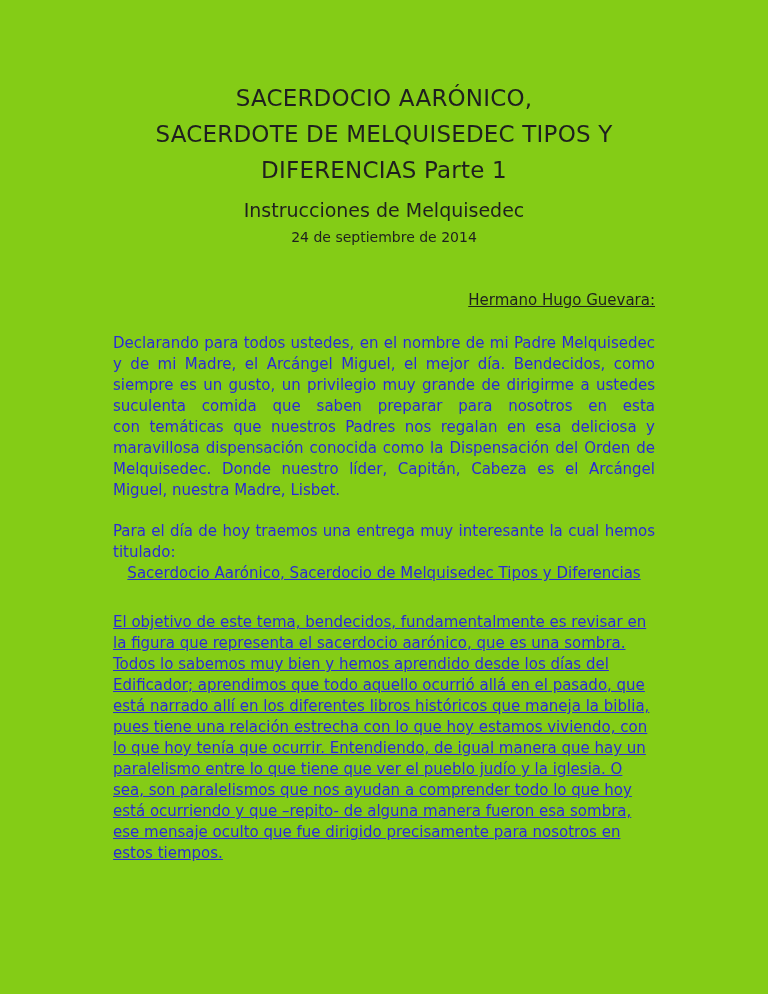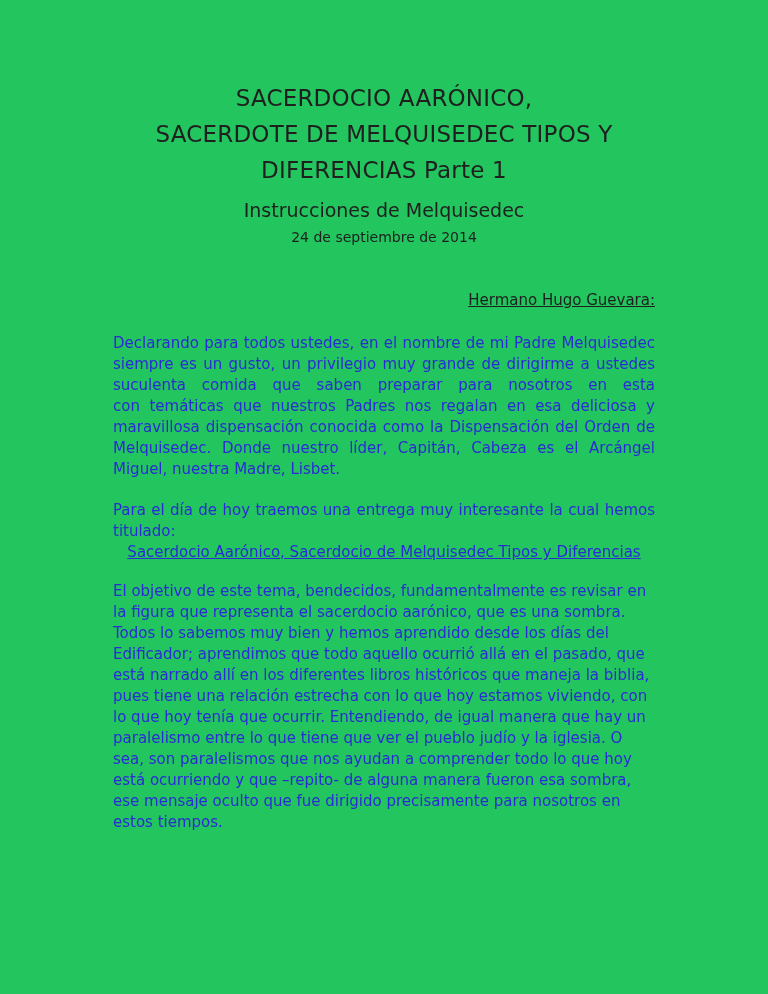--- a/index.html
+++ b/index.html
@@ -5,21 +5,21 @@
   html, body {
     margin: 0;
     padding: 0;
     background: #ffffff;
   }
   .page {
     position: relative;
     width: 768px;
     height: 994px;
     margin: 0 auto;
-    background: #22c55e;
+    background: #84cc16;
     box-sizing: border-box;
     padding: 80px 113px 0 113px;
     font-family: "DejaVu Sans", sans-serif;
     color: #1f1f1f;
     overflow: hidden;
   }
   .doc-title {
     font-size: 23px;
     line-height: 36px;
     text-align: center;
@@ -49,21 +49,21 @@
   }
   .salutation span { text-decoration: underline; }
   .para {
     font-size: 15px;
     line-height: 21px;
     color: #2b2bd6;
   }
   .para .line { min-height: 21px; }
   .p1 { margin-top: 22px; }
   .p2 { margin-top: 20px; }
-  .p3 { margin-top: 18px; }
+  .p3 { margin-top: 28px; text-decoration: underline; }
   .j {
     text-align: justify;
     text-align-last: justify;
   }
   .ragged .line { white-space: nowrap; }
   .center-line { text-align: center; }
   .underline-line { text-decoration: underline; }
 </style>
 </head>
 <body>
@@ -79,20 +79,21 @@
   <div class="subtitle">Instrucciones de Melquisedec</div>
 
   <div class="doc-date">24 de septiembre de 2014</div>
 
   <div class="salutation">
     <span>Hermano Hugo Guevara:</span>
   </div>
 
   <div class="para p1">
       <div class="line j">Declarando para todos ustedes, en el nombre de mi Padre Melquisedec</div>
+      <div class="line j">y de mi Madre, el Arcángel Miguel, el mejor día. Bendecidos, como</div>
       <div class="line j">siempre es un gusto, un privilegio muy grande de dirigirme a ustedes</div>
       <div class="line j">suculenta comida que saben preparar para nosotros en esta</div>
       <div class="line j">con temáticas que nuestros Padres nos regalan en esa deliciosa y</div>
       <div class="line j">maravillosa dispensación conocida como la Dispensación del Orden de</div>
       <div class="line j">Melquisedec. Donde nuestro líder, Capitán, Cabeza es el Arcángel</div>
       <div class="line">Miguel, nuestra Madre, Lisbet.</div>
     </div>
 
   <div class="para p2">
     <div class="line j">Para el día de hoy traemos una entrega muy interesante la cual hemos</div>

